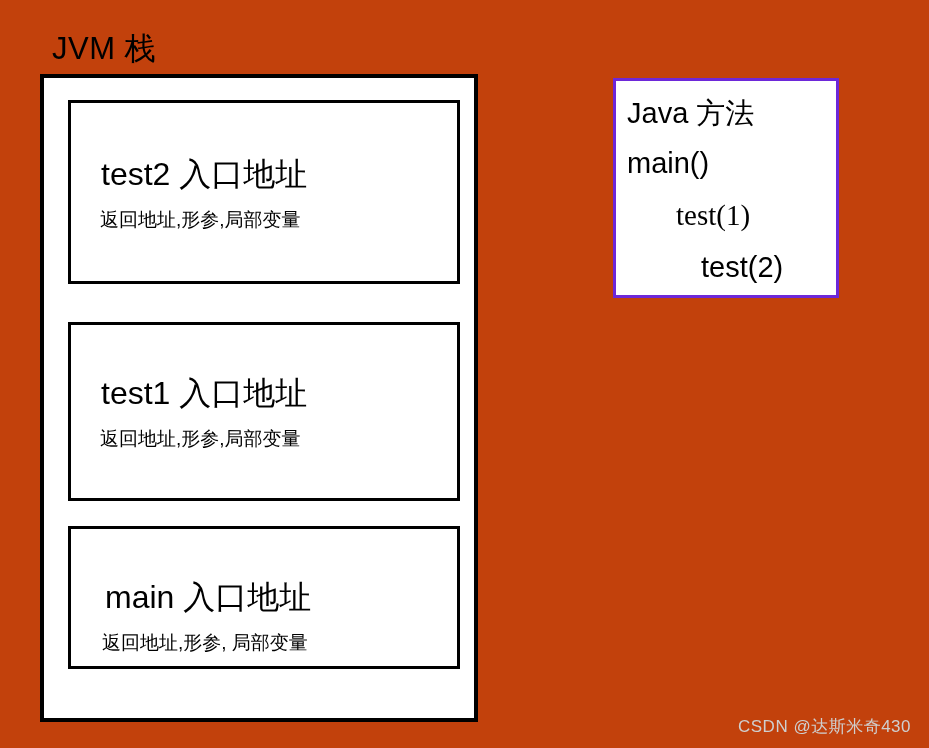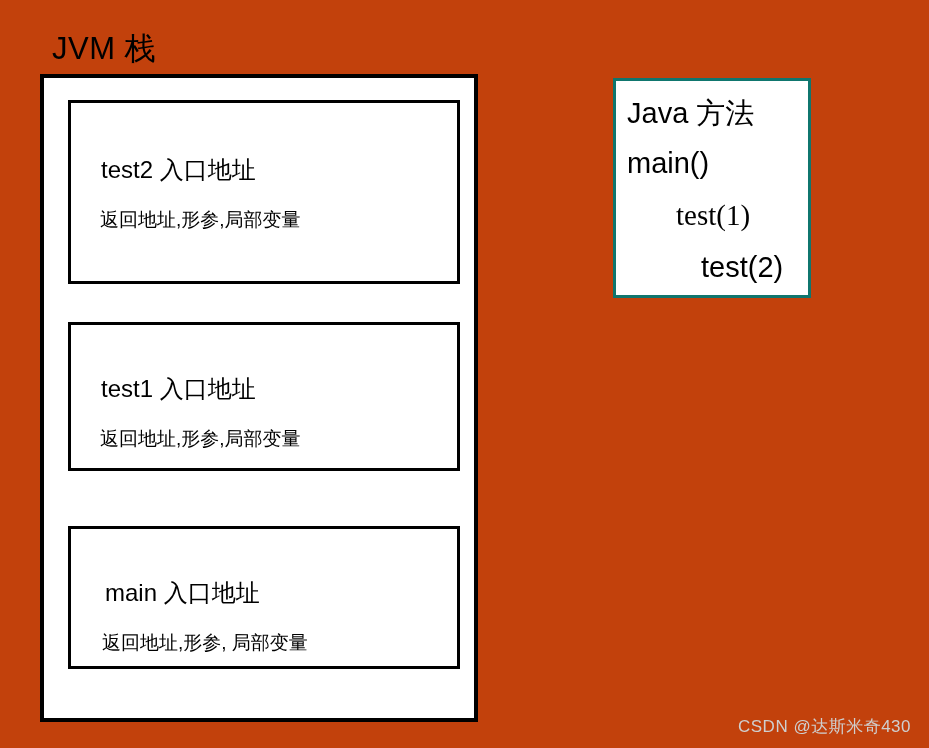--- a/index.html
+++ b/index.html
@@ -44,50 +44,50 @@
   
   .frame {
     position: absolute;
     border: 3px solid #000000;
     box-sizing: border-box;
     background: #ffffff;
     left: 24px;
     width: 392px;
   }
   .frame-0 { top: 22px;  height: 184px; }
-  .frame-1 { top: 244px; height: 149px; }
+  .frame-1 { top: 244px; height: 179px; }
   .frame-2 { top: 448px; height: 143px; }
 
   .frame-line {
     position: absolute;
     color: #000000;
     white-space: nowrap;
     line-height: 1;
   }
   .frame-line.title-line {
-    font-size: 24px;
+    font-size: 32px;
   }
   .frame-line.detail-line {
     font-size: 19px;
   }
   .frame-0 .title-line  { left: 30px; top: 55px; }
   .frame-0 .detail-line { left: 29px; top: 107px; }
   .frame-1 .title-line  { left: 30px; top: 52px; }
   .frame-1 .detail-line { left: 29px; top: 104px; }
   .frame-2 .title-line  { left: 34px; top: 52px; }
   .frame-2 .detail-line { left: 31px; top: 104px; }
 
   
   .java-box {
     position: absolute;
     left: 613px;
     top: 78px;
-    width: 198px;
+    width: 226px;
     height: 220px;
-    border: 3px solid #0f766e;
+    border: 3px solid #6d28d9;
     box-sizing: border-box;
     background: #ffffff;
   }
   .java-line {
     position: absolute;
     color: #000000;
     white-space: nowrap;
     line-height: 1;
     font-size: 29px;
   }

